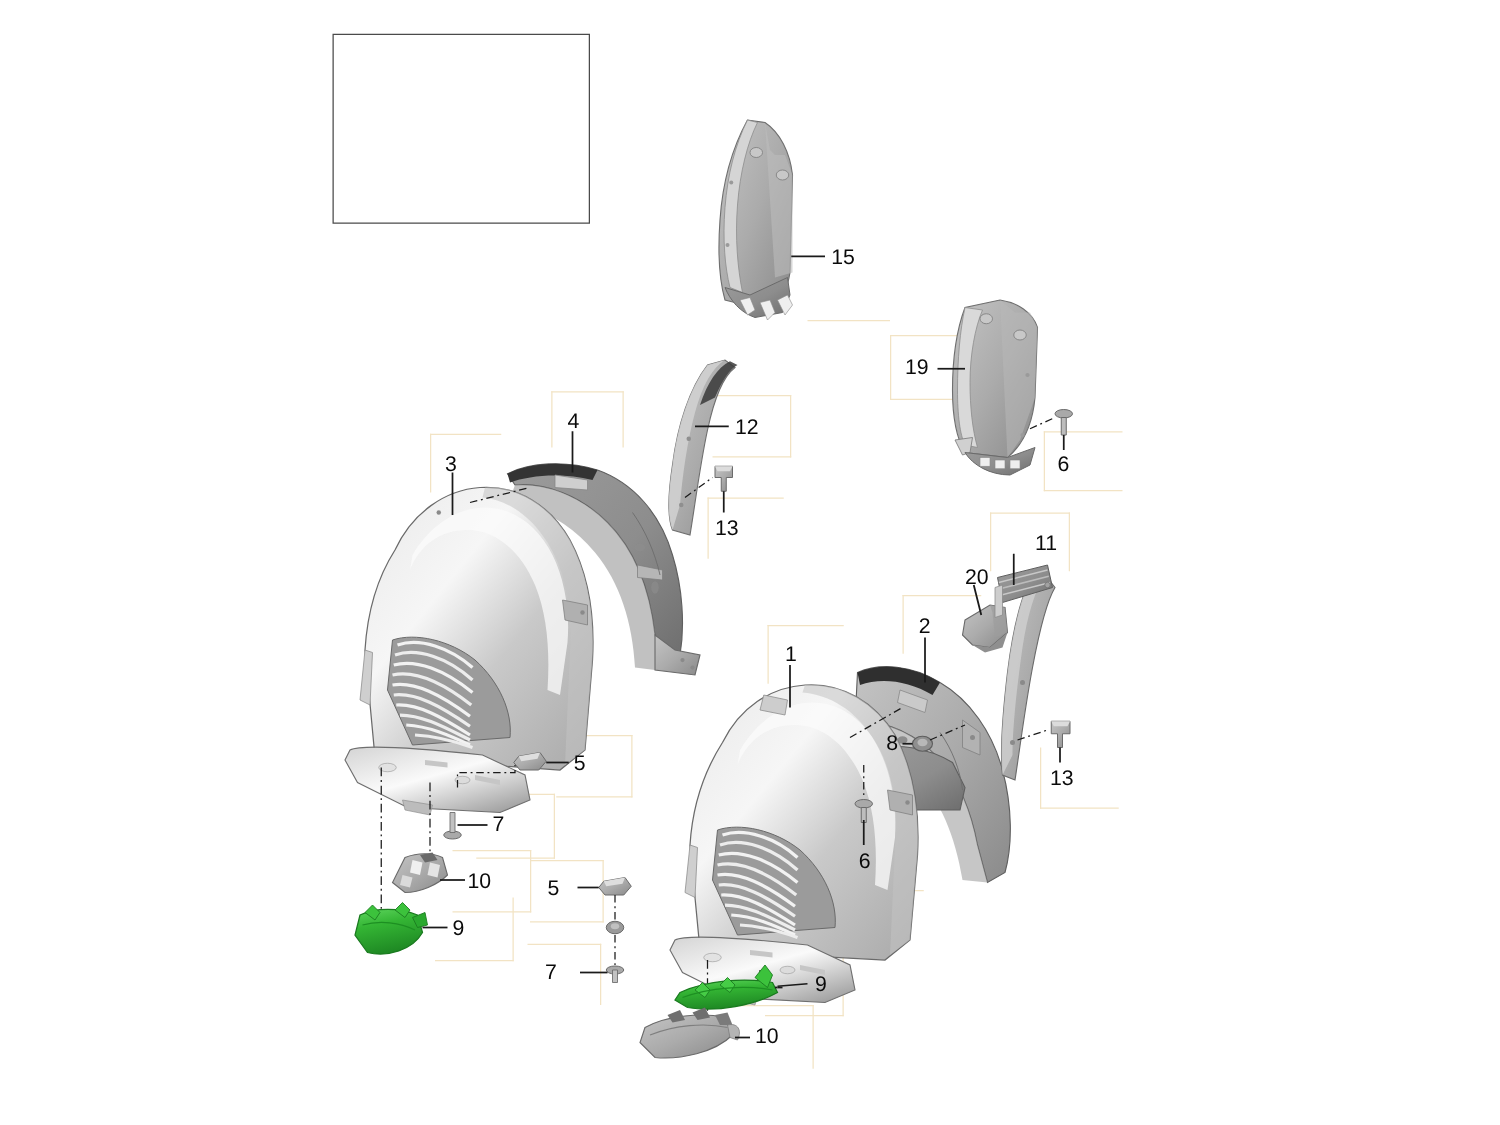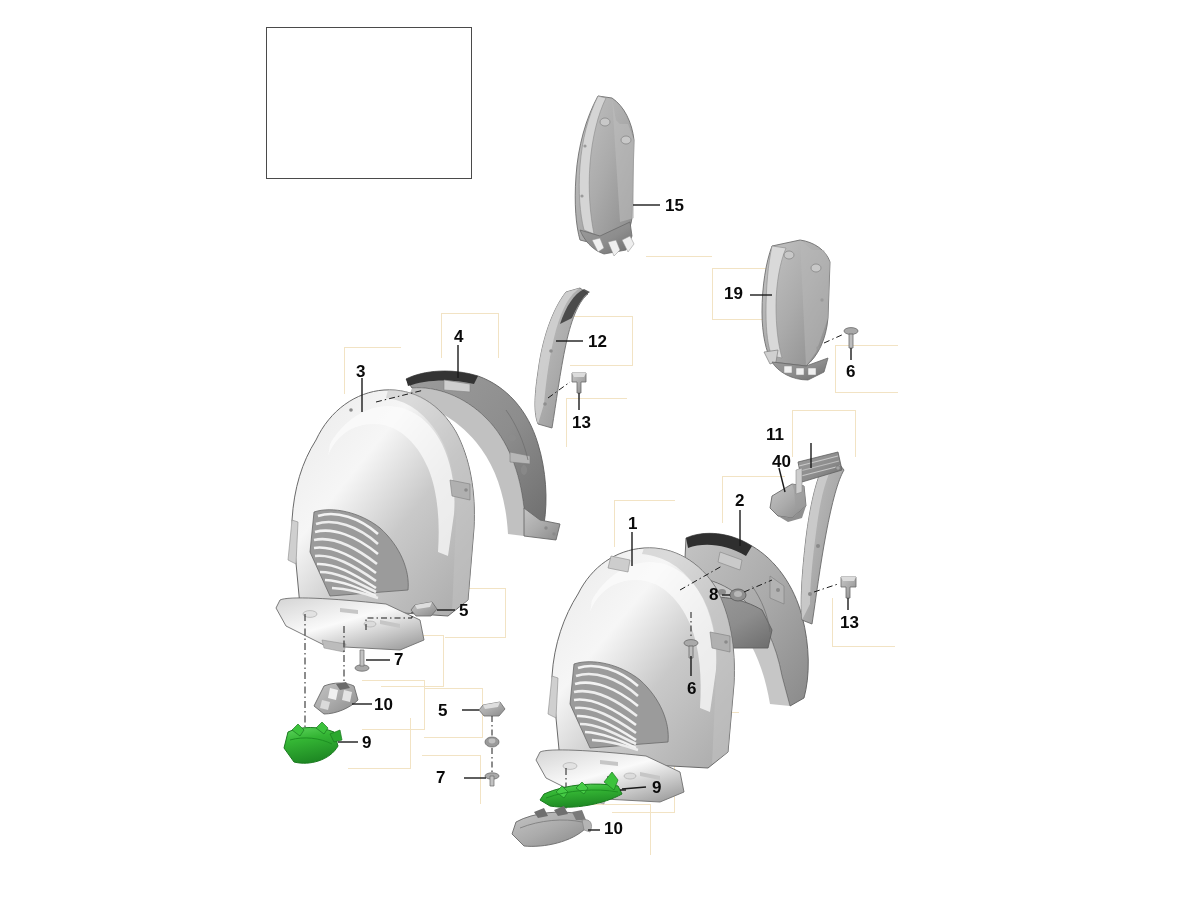--- a/index.html
+++ b/index.html
@@ -1,18 +1,18 @@
 <!DOCTYPE html>
 <html><head>
 <meta charset="utf-8">
 <style>
   html,body{margin:0;padding:0;background:#ffffff;}
   body{width:1200px;height:900px;position:relative;overflow:hidden;
        font-family:"Liberation Sans",sans-serif;}
-  #stage{position:absolute;left:0;top:0;width:1200px;height:900px;font-weight:bold;}
+  #stage{position:absolute;left:0;top:0;width:1200px;height:900px;}
   svg{position:absolute;left:0;top:0;width:1200px;height:900px;}
   .vehicle-box{position:absolute;border:1px solid #4a4a4a;background:#ffffff;}
   .num{position:absolute;font-family:"Liberation Sans",sans-serif;
        font-size:17px;color:#0a0a0a;line-height:1;white-space:nowrap;}
   .hl{position:absolute;border:1px solid #f2e3c4;background:transparent;
       pointer-events:none;}
 </style>
 </head>
 <body>
 
@@ -438,22 +438,22 @@
 
   <div class="vehicle-box" style="left:266px;top:27px;width:204px;height:150px;"></div>
 
   <div class="num" style="left:665px;top:197px;">15</div>
   <div class="num" style="left:724px;top:285px;">19</div>
   <div class="num" style="left:846px;top:363px;">6</div>
   <div class="num" style="left:588px;top:333px;">12</div>
   <div class="num" style="left:572px;top:414px;">13</div>
   <div class="num" style="left:454px;top:328px;">4</div>
   <div class="num" style="left:356px;top:363px;">3</div>
-  <div class="num" style="left:766px;top:426px;text-align:center;">11</div>
-  <div class="num" style="left:772px;top:453px;">40</div>
+  <div class="num" style="left:828px;top:426px;text-align:center;">11</div>
+  <div class="num" style="left:772px;top:453px;">20</div>
   <div class="num" style="left:735px;top:492px;">2</div>
   <div class="num" style="left:628px;top:515px;">1</div>
   <div class="num" style="left:709px;top:586px;">8</div>
   <div class="num" style="left:840px;top:614px;">13</div>
   <div class="num" style="left:459px;top:602px;">5</div>
   <div class="num" style="left:394px;top:651px;">7</div>
   <div class="num" style="left:687px;top:680px;">6</div>
   <div class="num" style="left:374px;top:696px;">10</div>
   <div class="num" style="left:362px;top:734px;">9</div>
   <div class="num" style="left:438px;top:702px;">5</div>

